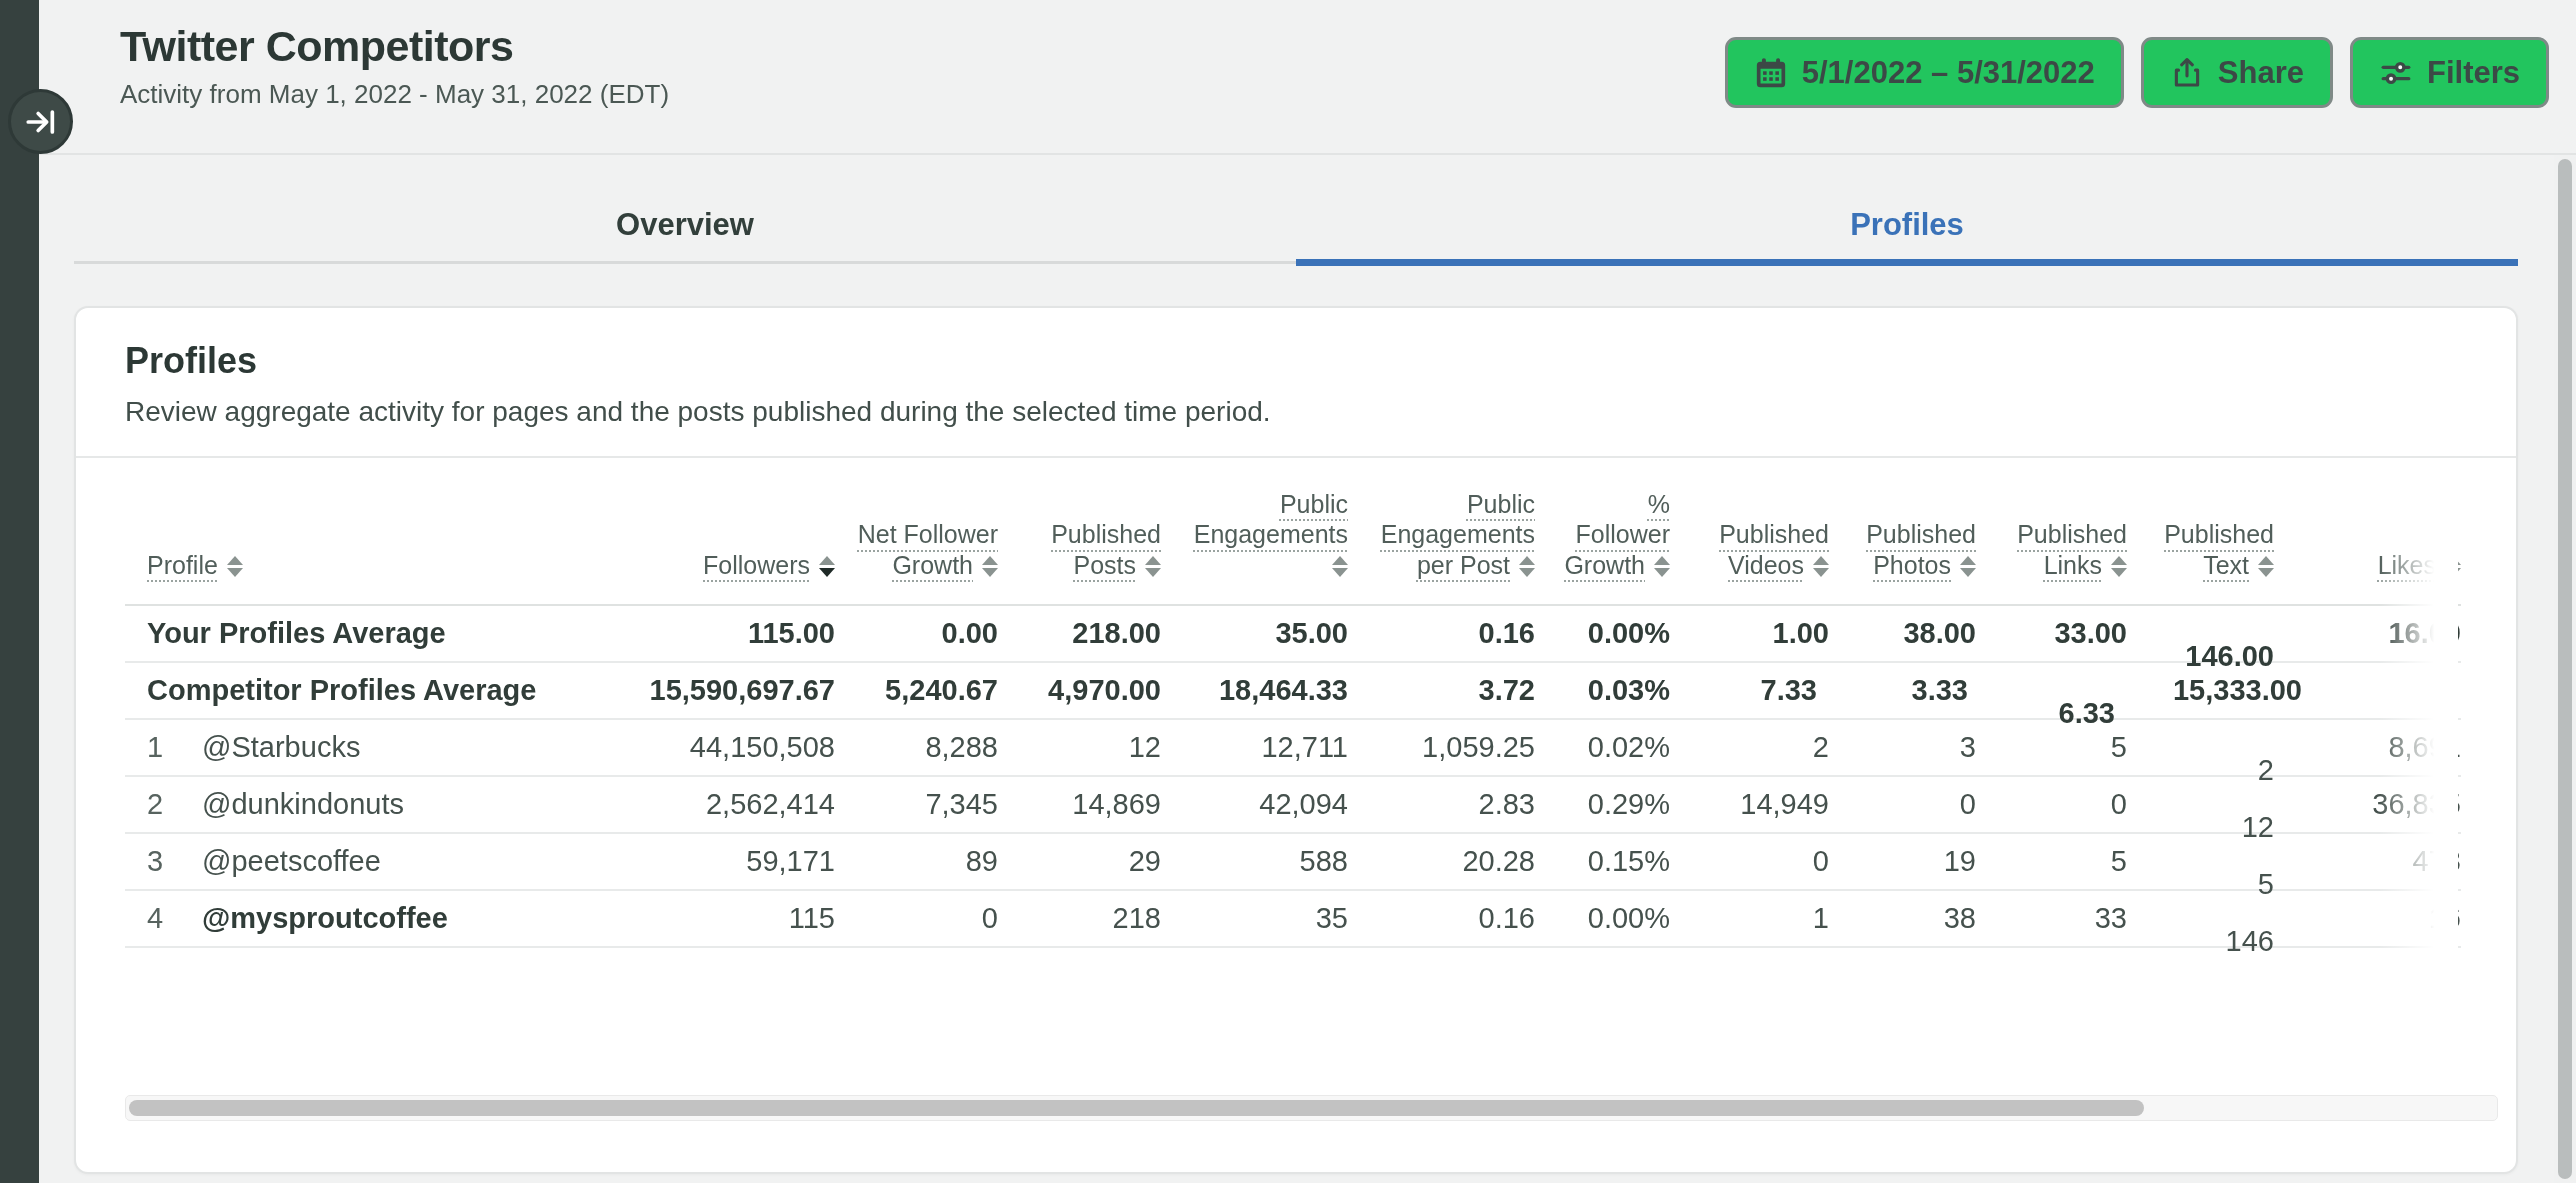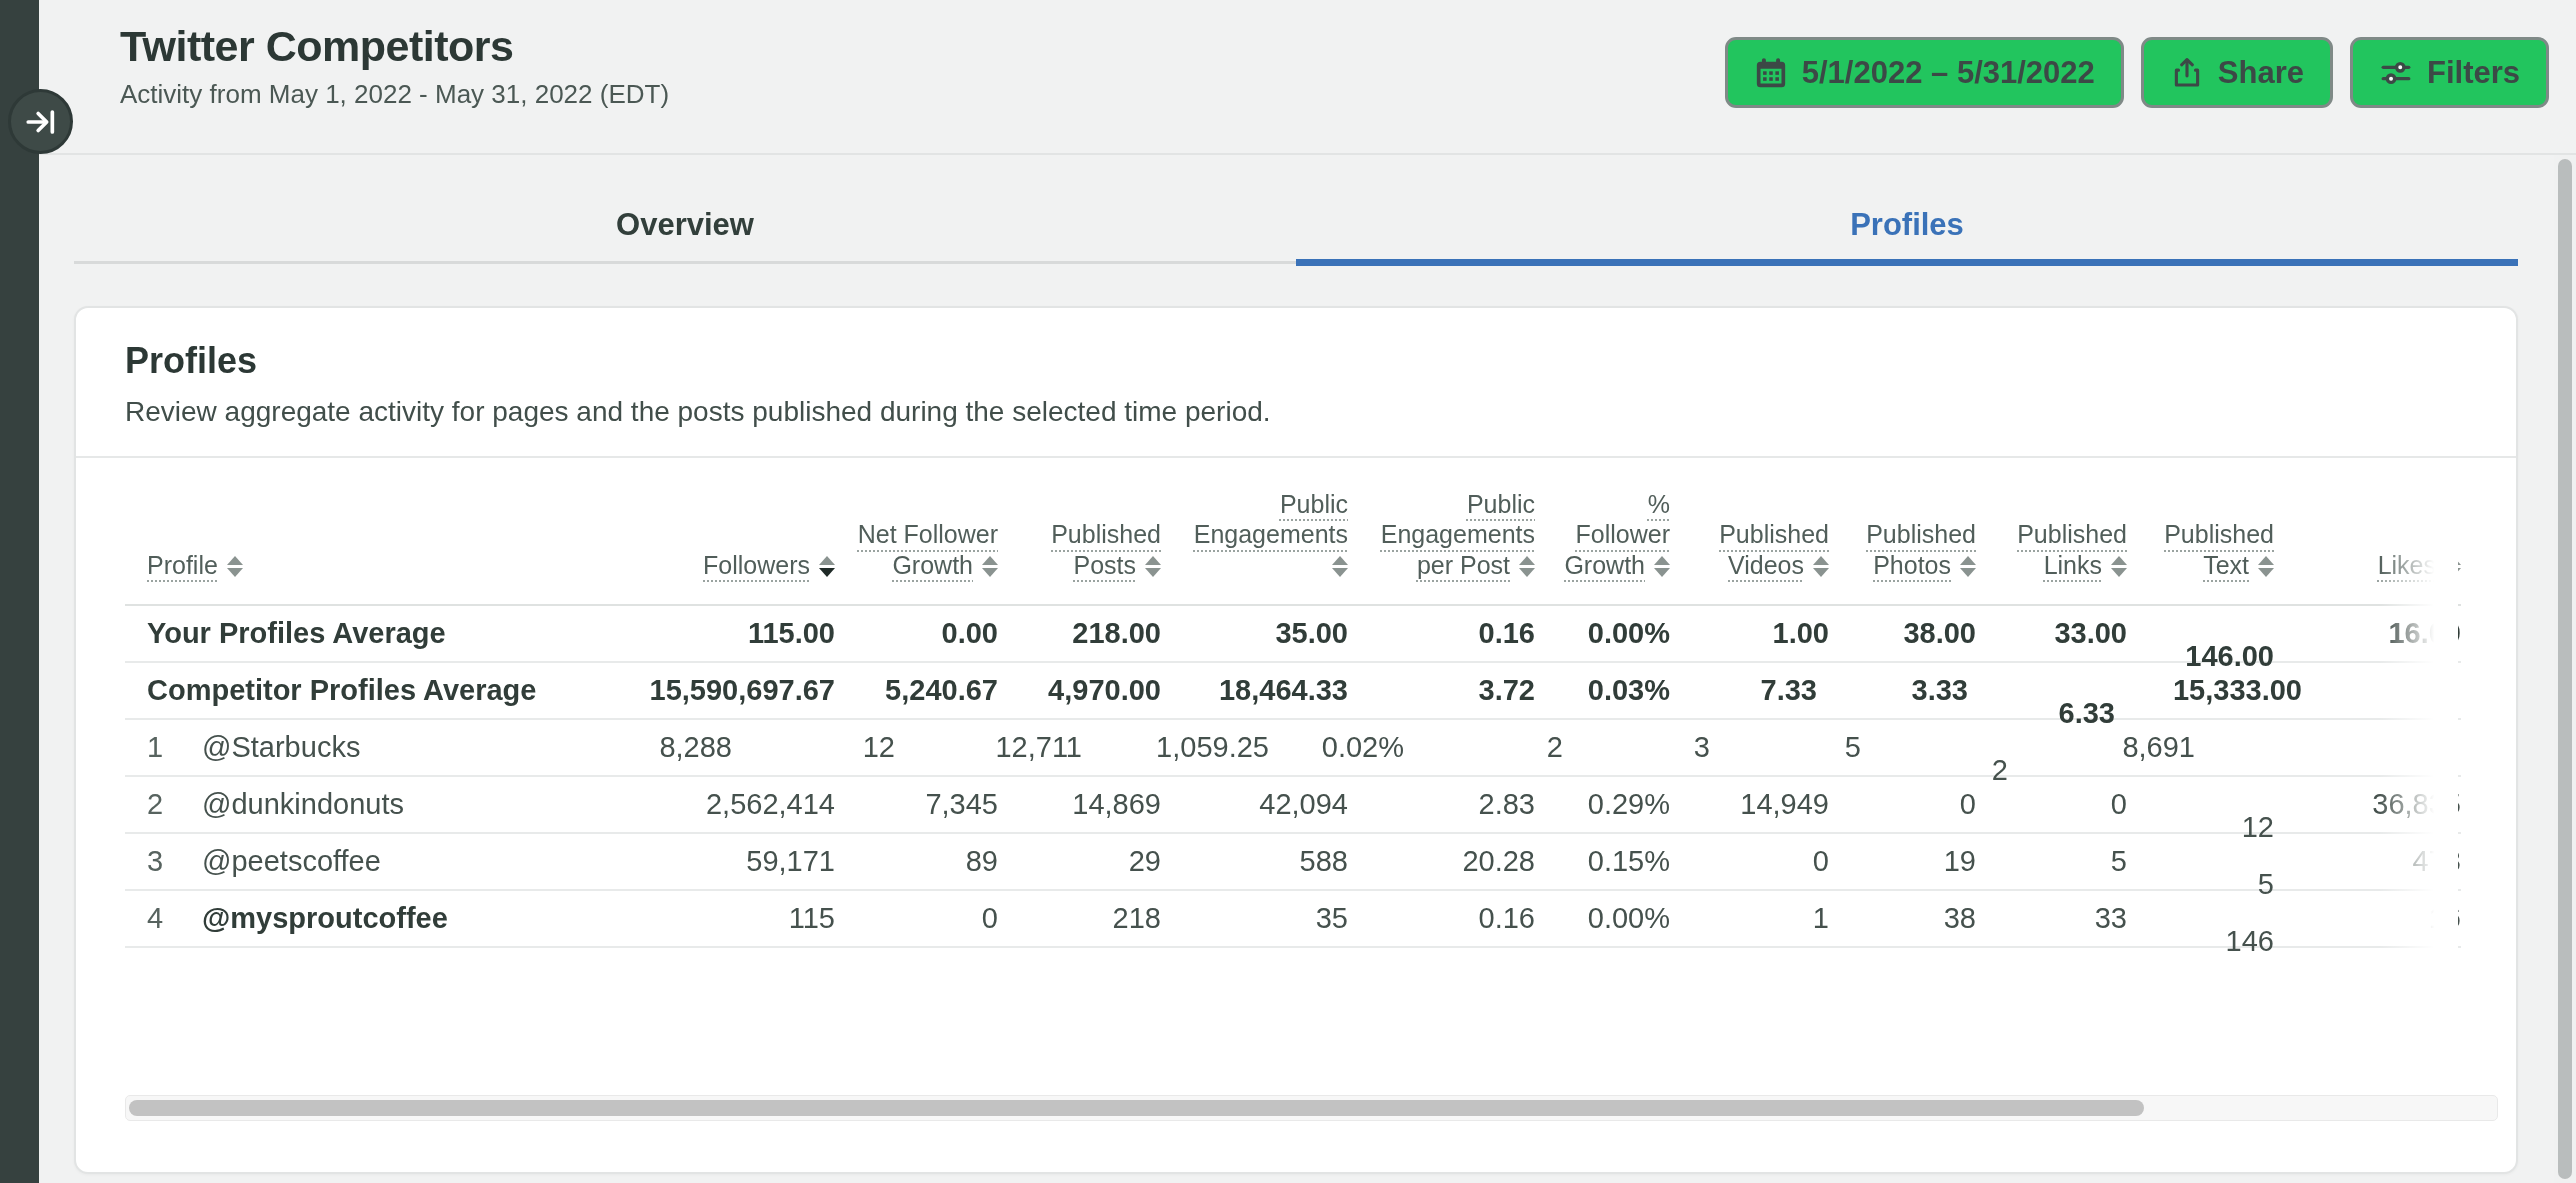--- a/index.html
+++ b/index.html
@@ -212,20 +212,21 @@
           <div class="tcell c8">7.33</div>
           <div class="tcell c9">3.33</div>
           <div class="tcell c10">6.33</div>
           <div class="tcell c11">15,333.00</div>
         </div>
         <div class="trow">
           <div class="tcell c0">
             <span class="rank">1</span>
             <span class="pname">@Starbucks</span>
           </div>
+          <div class="tcell c1">44,150,508</div>
           <div class="tcell c2">8,288</div>
           <div class="tcell c3">12</div>
           <div class="tcell c4">12,711</div>
           <div class="tcell c5">1,059.25</div>
           <div class="tcell c6">0.02%</div>
           <div class="tcell c7">2</div>
           <div class="tcell c8">3</div>
           <div class="tcell c9">5</div>
           <div class="tcell c10">2</div>
           <div class="tcell c11">8,691</div>

